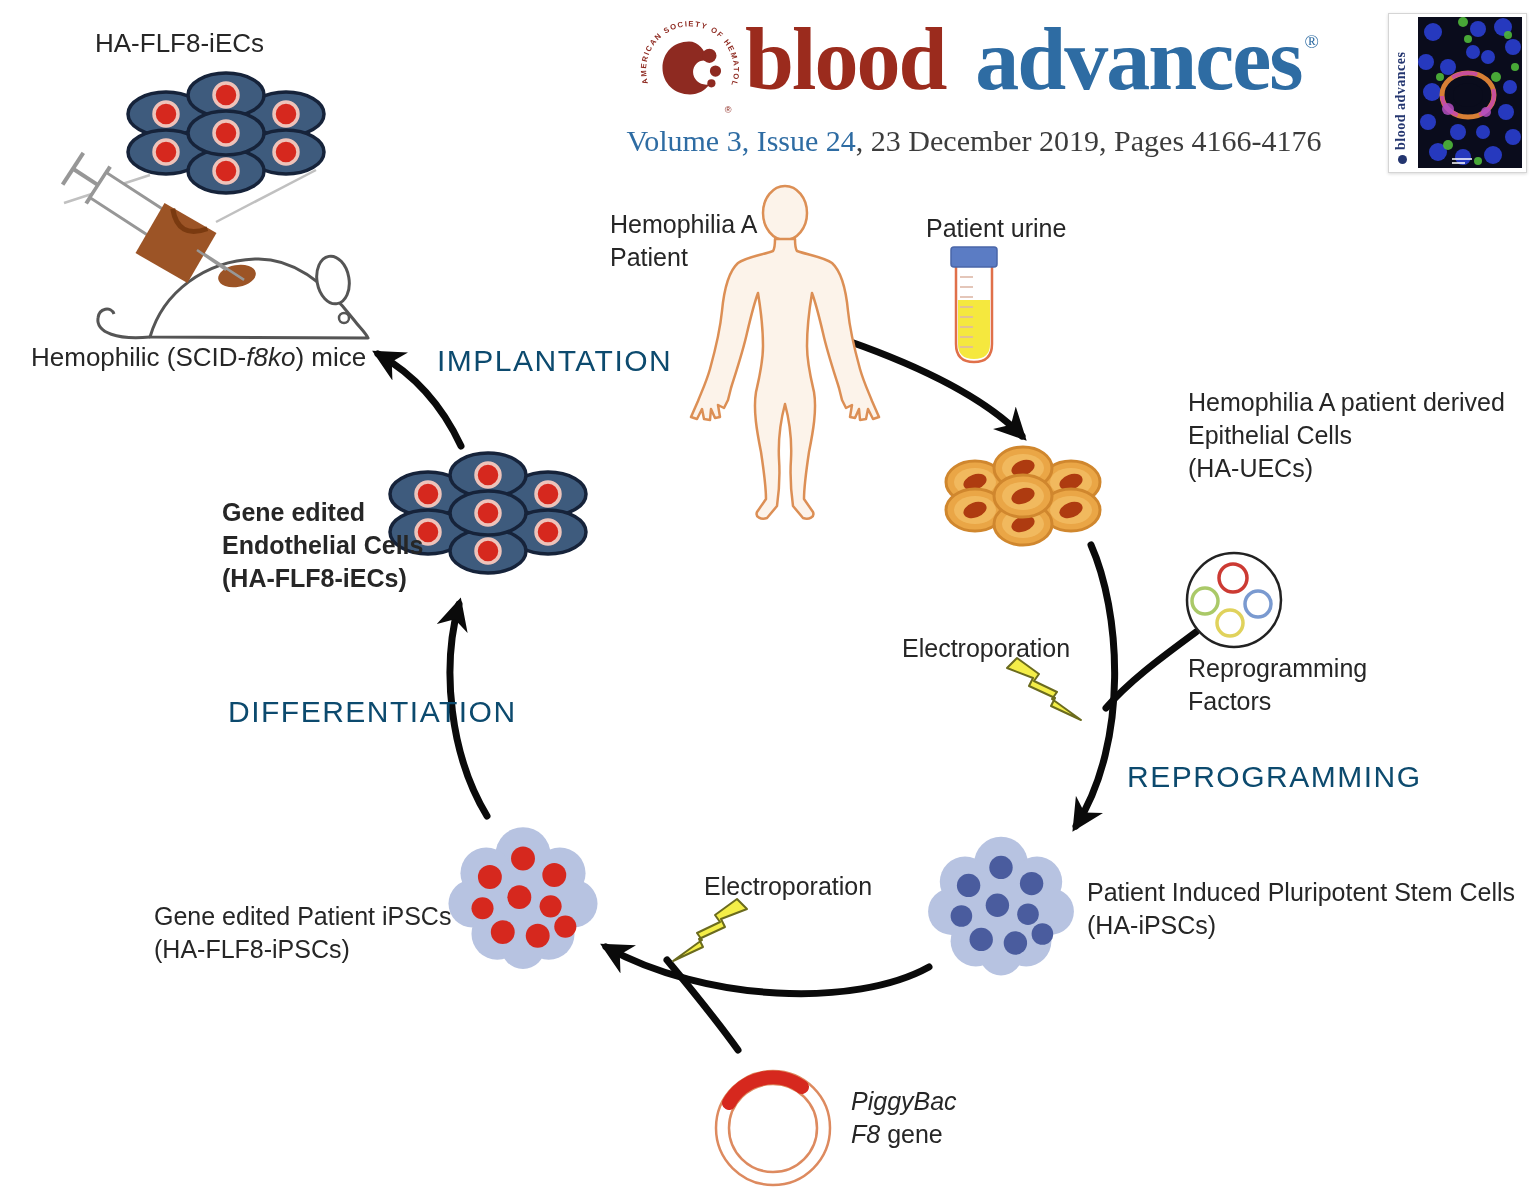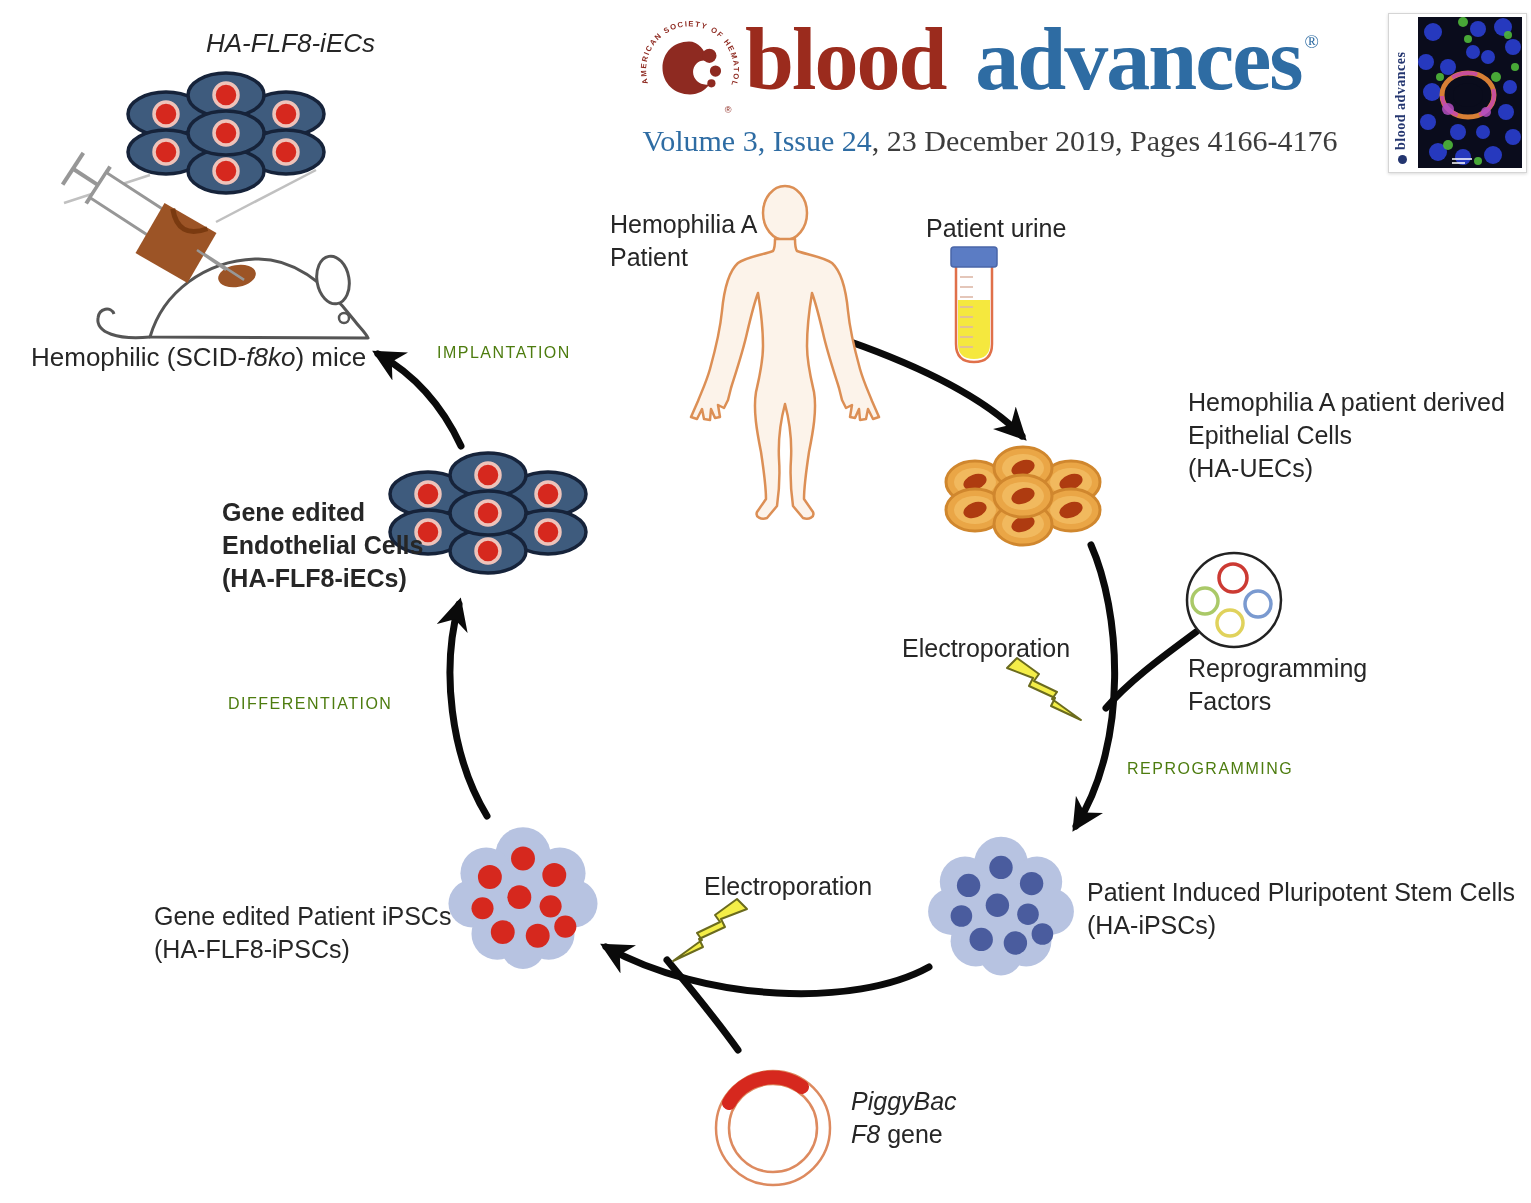--- a/index.html
+++ b/index.html
@@ -1,30 +1,30 @@
 <!DOCTYPE html>
 <html><head>
 <meta charset="utf-8">
 <style>
   html,body{margin:0;padding:0;background:#ffffff;}
   .canvas{position:relative;width:1531px;height:1203px;background:#ffffff;overflow:hidden;
           font-family:"Liberation Sans",sans-serif;}
   .abs{position:absolute;}
   .lbl{position:absolute;font-size:25px;line-height:1.32;color:#262626;white-space:nowrap;}
   .lbl.md{font-size:26px;}
-  .step{position:absolute;font-size:16px;letter-spacing:1.5px;color:#4d7c0f;white-space:nowrap;}
+  .step{position:absolute;font-size:30px;letter-spacing:1.5px;color:#0c4a6e;white-space:nowrap;}
   .it{font-style:italic;}
-  .center{text-align:right;font-style:italic;}
+  .center{text-align:left;}
   
   .brand{position:absolute;left:745px;top:16px;display:flex;align-items:flex-end;
          font-family:"Liberation Serif",serif;font-weight:bold;font-size:88px;letter-spacing:-2px;line-height:1;}
   .brand .w1{color:#9b2b1d;}
   .brand .w2{color:#2e6ca3;margin-left:30px;}
   .brand .reg{font-size:19px;color:#2e6ca3;font-weight:normal;align-self:flex-start;margin-top:16px;margin-left:3px;letter-spacing:0;}
-  .cite{position:absolute;left:600px;top:124px;width:780px;text-align:center;
+  .cite{position:absolute;left:584px;top:124px;width:780px;text-align:center;
         font-family:"Liberation Serif",serif;font-size:30px;color:#3c3c3c;white-space:nowrap;}
   .cite .vol{color:#2e6ca3;}
   
   .cover{position:absolute;left:1388px;top:13px;width:137px;height:158px;background:#fff;
          border:1px solid #d5d5d5;box-shadow:0 1px 3px rgba(0,0,0,.15);}
   .cover .strip-text{position:absolute;left:4px;top:136px;width:128px;transform:rotate(-90deg);
          transform-origin:0 0;font-family:"Liberation Serif",serif;font-weight:bold;font-size:14px;
          color:#23356f;letter-spacing:.5px;white-space:nowrap;}
   .cover .mini-dot{position:absolute;left:9px;top:141px;width:9px;height:9px;border-radius:50%;background:#23356f;}
   .cover svg{position:absolute;left:29px;top:3px;}

